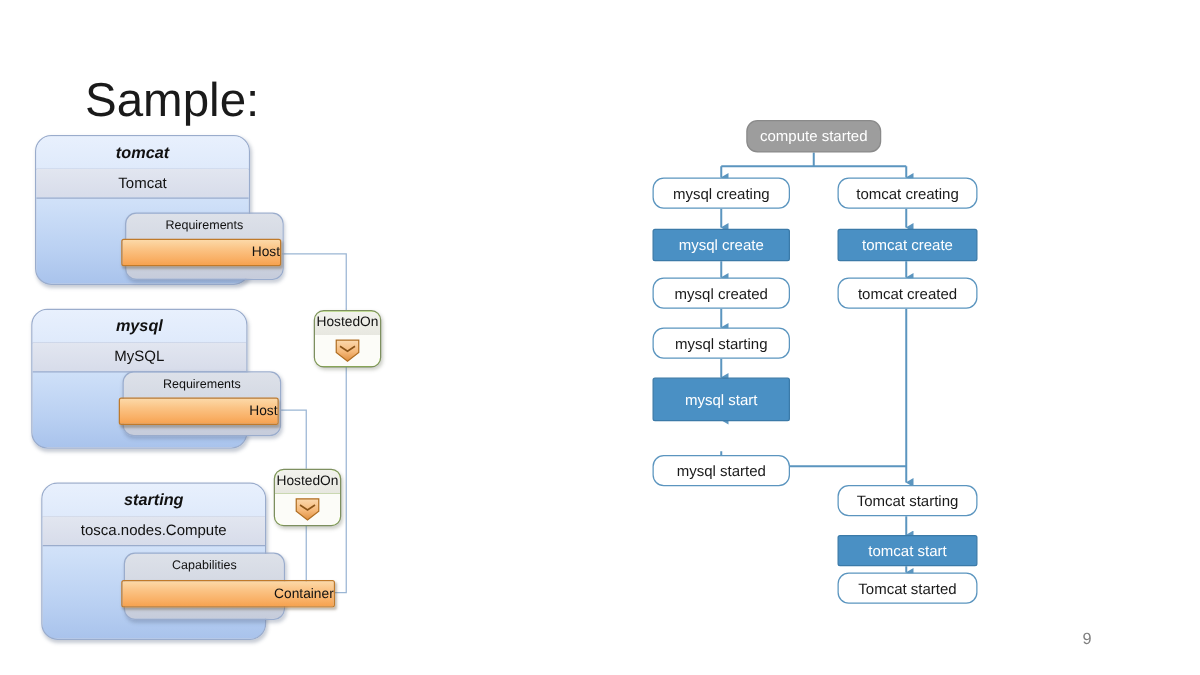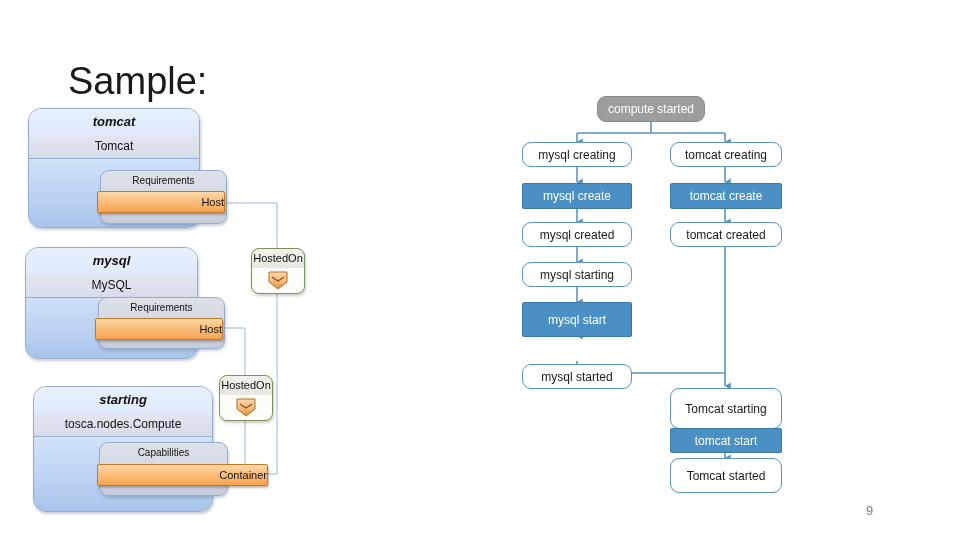--- a/index.html
+++ b/index.html
@@ -254,25 +254,25 @@
 
   <div class="state" style="left:670px;top:142px;width:112px;height:25px;">
     <span>tomcat creating</span>
   </div>
   <div class="state filled" style="left:670px;top:183px;width:112px;height:26px;">
     <span>tomcat create</span>
   </div>
   <div class="state" style="left:670px;top:222px;width:112px;height:25px;">
     <span>tomcat created</span>
   </div>
-  <div class="state" style="left:670px;top:388px;width:112px;height:41px;">
+  <div class="state" style="left:670px;top:388px;width:112px;height:25px;">
     <span>Tomcat starting</span>
   </div>
   <div class="state filled" style="left:670px;top:428px;width:112px;height:25px;">
     <span>tomcat start</span>
   </div>
-  <div class="state" style="left:670px;top:458px;width:112px;height:35px;">
+  <div class="state" style="left:670px;top:458px;width:112px;height:25px;">
     <span>Tomcat started</span>
   </div>
 
   <div class="page-num">9</div>
 
 </div>
 
 </body></html>

